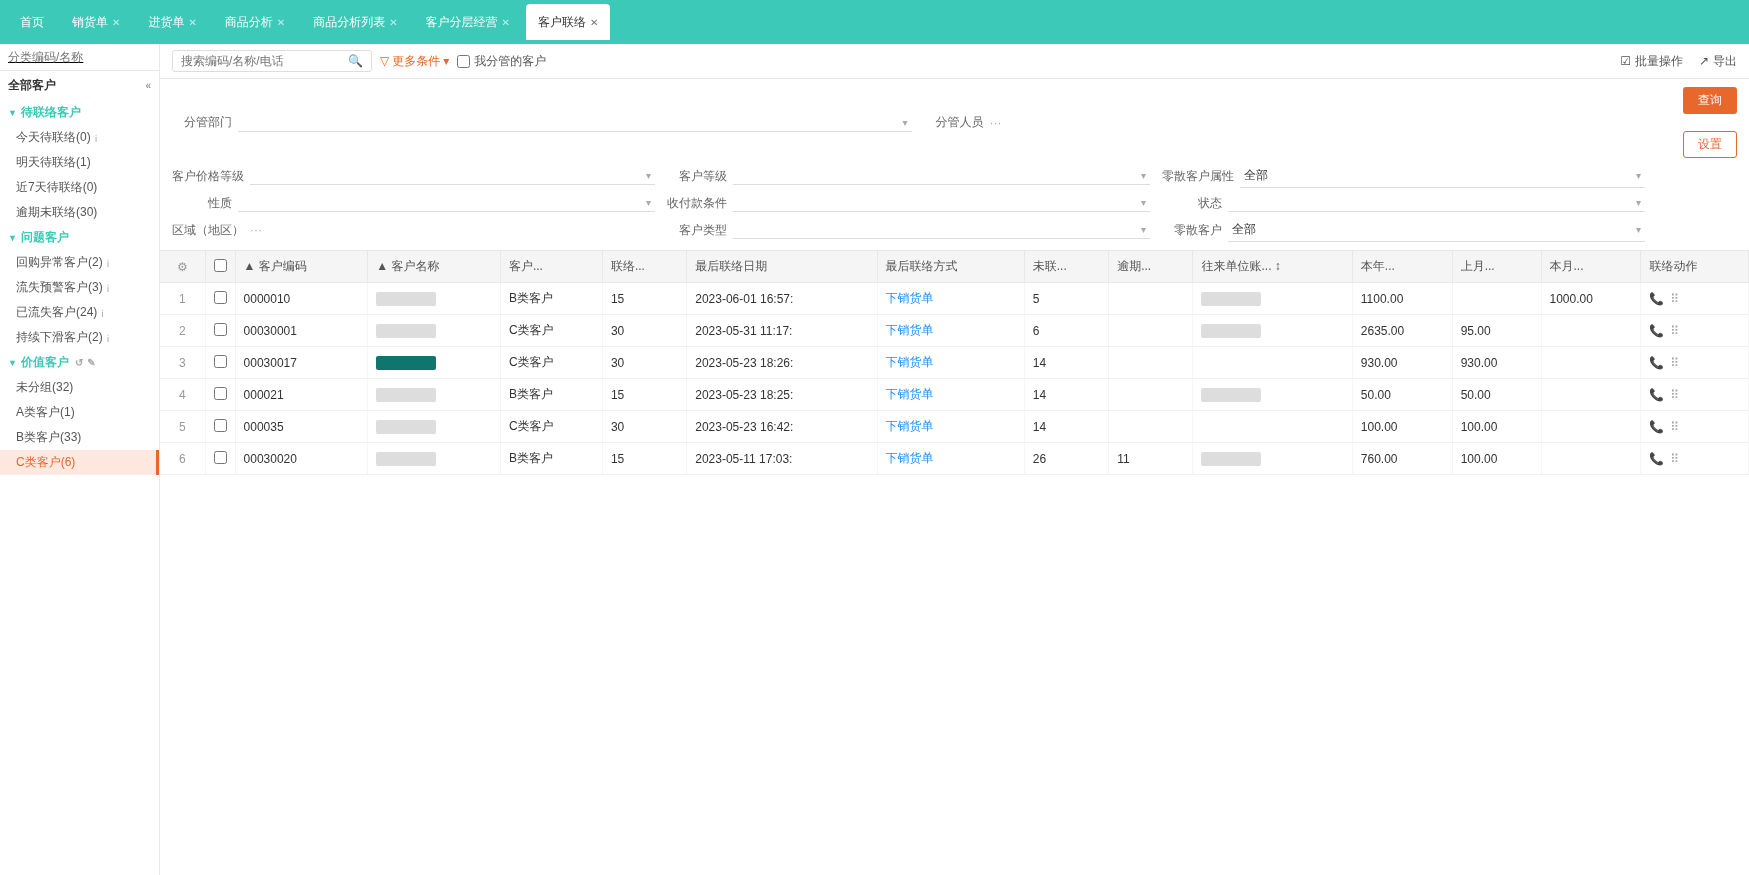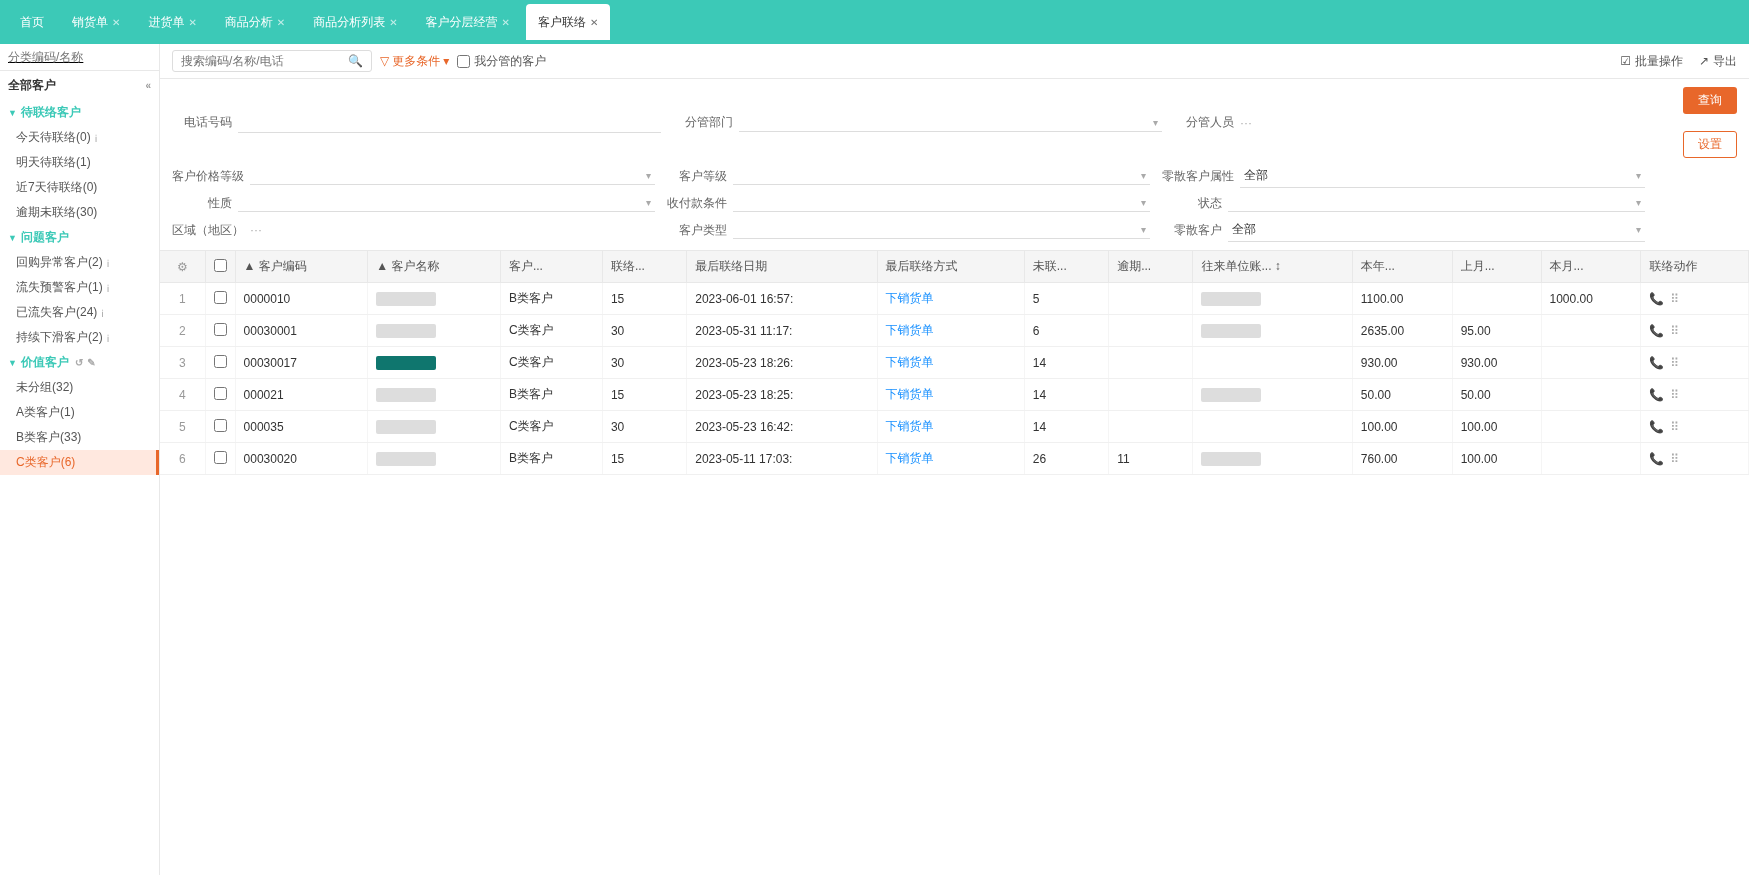--- a/index.html
+++ b/index.html
@@ -357,21 +357,21 @@
     </div>
 
     <div class="sidebar-group-label">
       <span>问题客户</span>
     </div>
     <div class="sidebar-item">
       <span>回购异常客户(2)</span>
       <span class="info-icon">ℹ</span>
     </div>
     <div class="sidebar-item">
-      <span>流失预警客户(1)</span>
+      <span>流失预警客户(3)</span>
       <span class="info-icon">ℹ</span>
     </div>
     <div class="sidebar-item">
       <span>已流失客户(24)</span>
       <span class="info-icon">ℹ</span>
     </div>
     <div class="sidebar-item">
       <span>持续下滑客户(2)</span>
       <span class="info-icon">ℹ</span>
     </div>
@@ -418,24 +418,20 @@
       </div>
       <div class="btn-export">
         <span>↗</span>
         <span>导出</span>
       </div>
     </div>
 
     <div class="advanced-filter">
 
       <div class="filter-row">
-        <div class="filter-item">
-          <span class="filter-label">电话号码</span>
-          <input class="filter-input" type="text" style="">
-        </div>
         <div class="filter-item">
           <span class="filter-label">分管部门</span>
           <div class="filter-select">
             <span></span>
               <span class="down-arrow">▾</span>
           </div>
         </div>
         <div class="filter-item">
           <span class="filter-label">分管人员</span>
           <span class="filter-dots">···</span>

